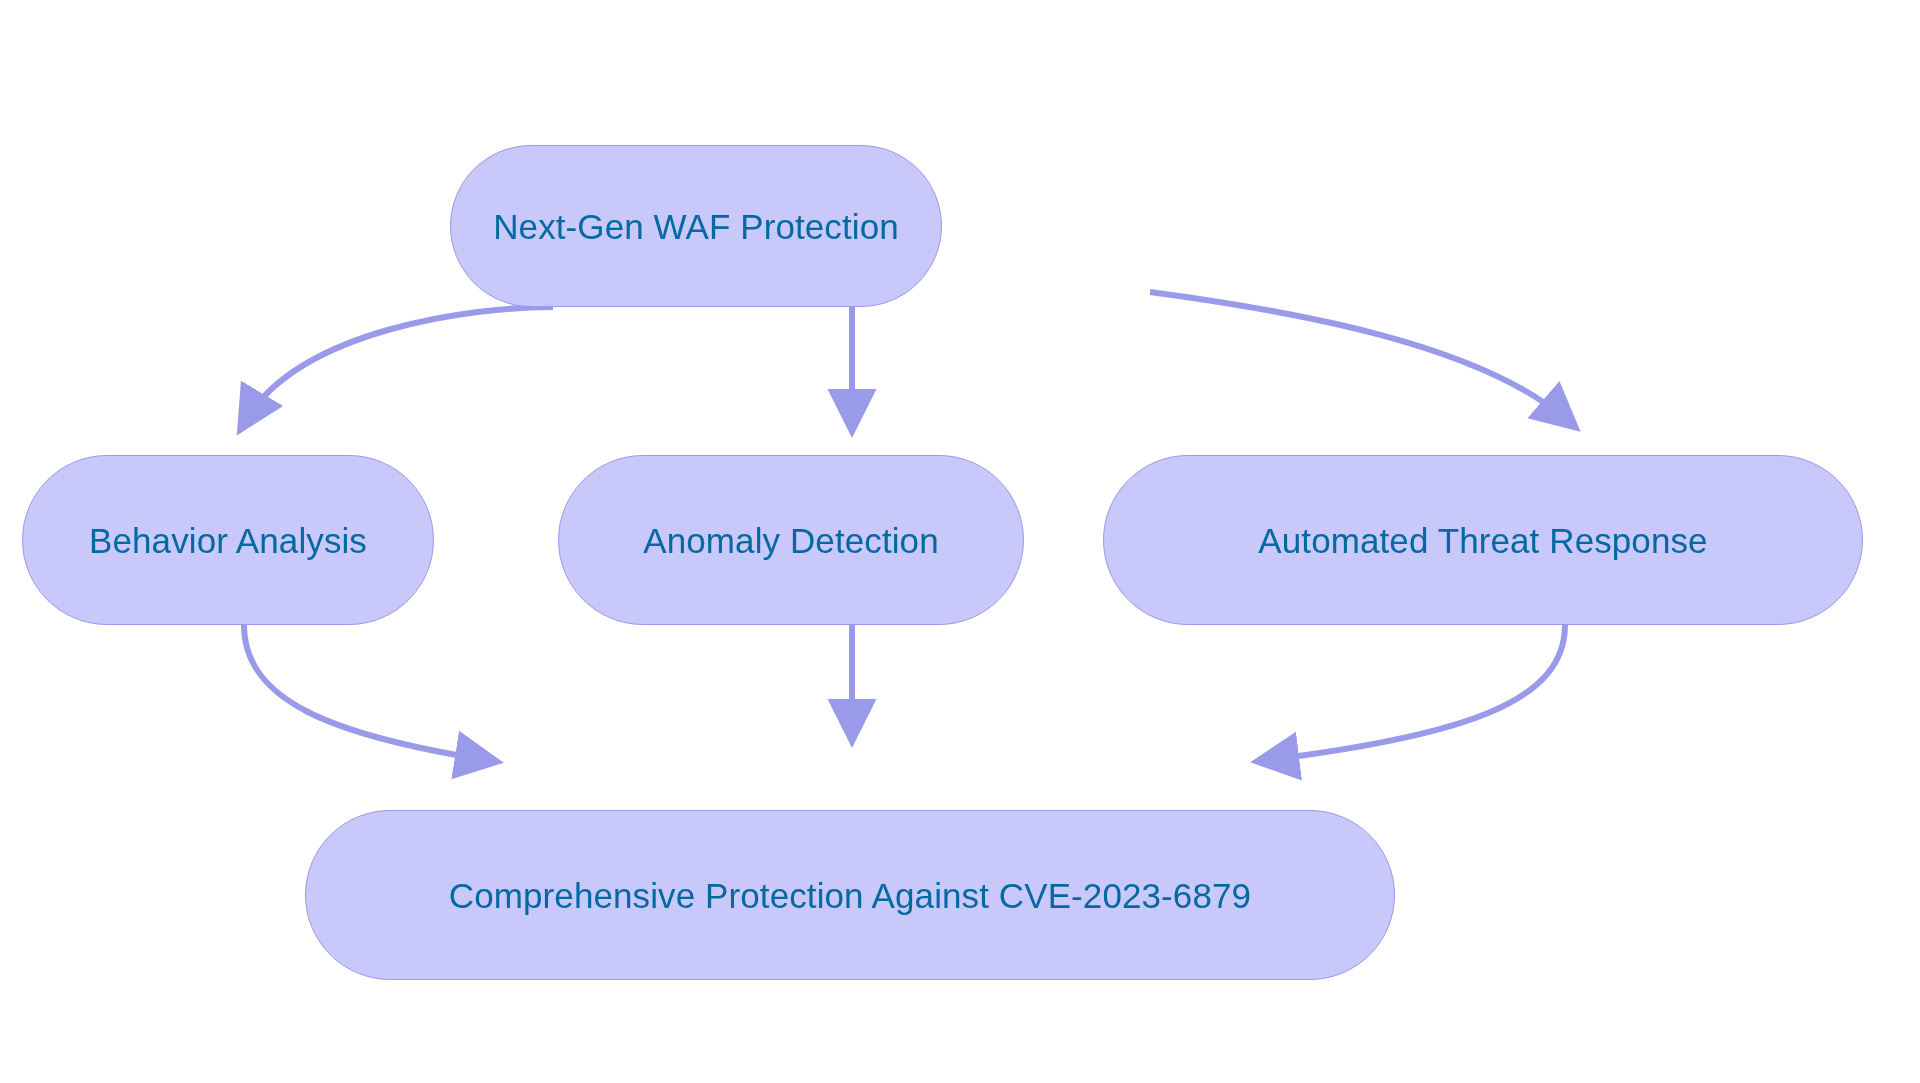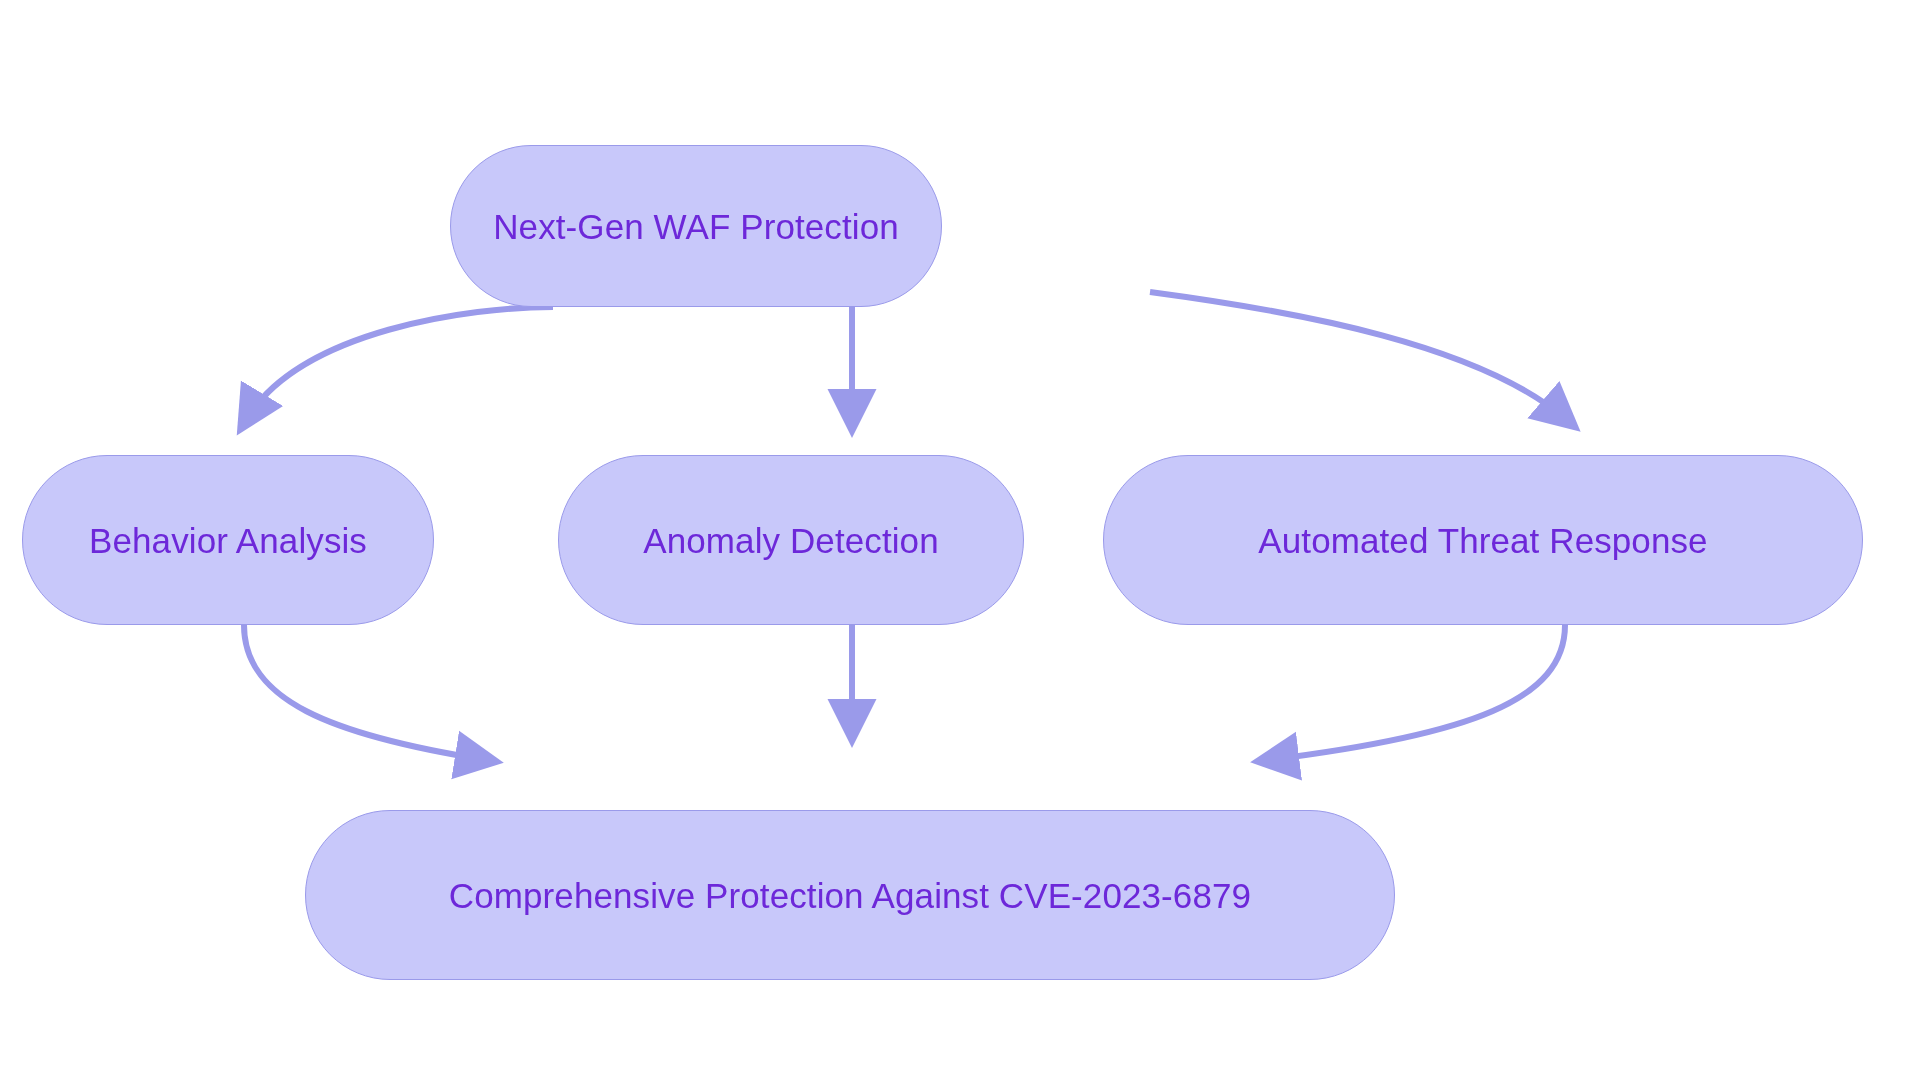--- a/index.html
+++ b/index.html
@@ -32,21 +32,21 @@
     box-sizing: border-box;
     background: #c8c8fa;
     border: 1.6px solid #9a9aea;
     border-radius: 999px;
     display: flex;
     align-items: center;
     justify-content: center;
     z-index: 2;
   }
   .flow-node .node-label {
-    color: #6d28d9;
+    color: #0369a1;
     font-family: "Liberation Sans", sans-serif;
     font-size: 35px;
     font-weight: 400;
     letter-spacing: 0.1px;
     line-height: 1;
     white-space: nowrap;
     user-select: none;
   }
   
   #node-root      { left: 450px; top: 145px; width: 492px; height: 162px; }

